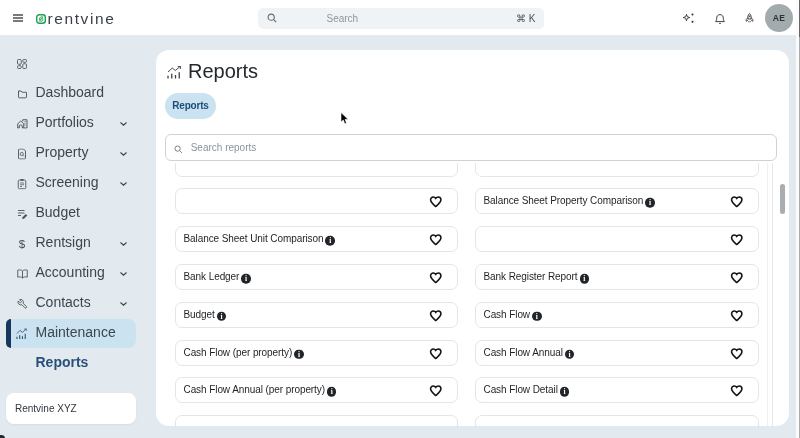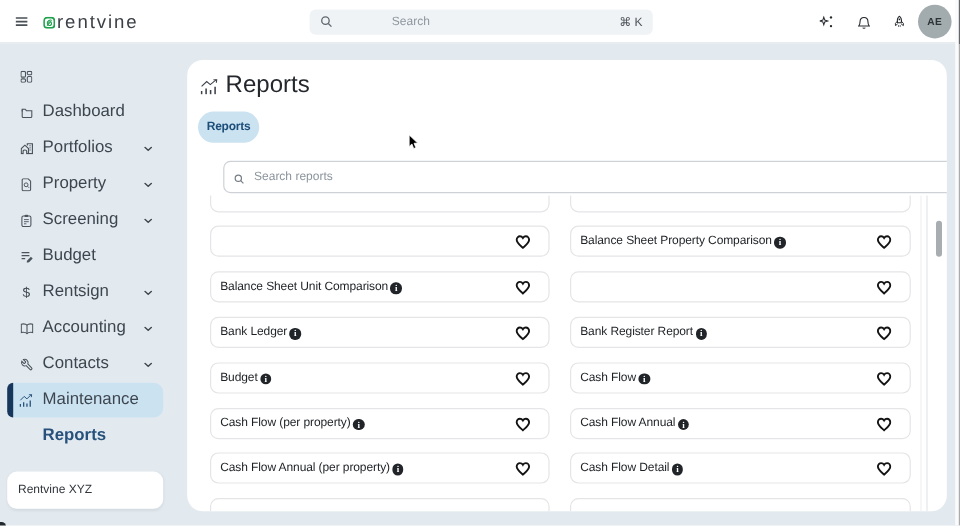--- a/index.html
+++ b/index.html
@@ -24,21 +24,21 @@
 #active-bar { left:6px; top:319px; width:5px; height:29px; background:#16365c; border-radius:8px 0 0 8px; }
 #org-box { left:6px; top:393px; width:130px; height:31px; background:#fff; border-radius:8px; box-shadow:0 1px 2px rgba(40,60,80,0.08); }
 #org-text { position:absolute; left:9px; top:10px; font-size:10px; color:#30363c; }
 #corner-dark { left:-3px; top:435px; width:7.5px; height:7.5px; background:#23282c; border-radius:50%; }
 
 
 #card { left:155.5px; top:49.5px; width:633.5px; height:376px; background:#fff; border-radius:13px; overflow:hidden; }
 #h1 { left:32.5px; top:10.5px; font-size:20px; font-weight:500; color:#24282d; }
 #tab1 { left:9.5px; top:43.5px; width:51px; height:26px; background:#cbe2f1; border-radius:13px; text-align:center; line-height:26px; font-size:10px; font-weight:bold; color:#1d4e79; letter-spacing:-0.2px; }
 #tab2 { left:69.5px; top:43.5px; height:26px; line-height:26px; font-size:10px; font-weight:bold; color:#34393f; letter-spacing:-0.2px; }
-#msearch { left:9.2px; top:84.5px; width:612px; height:27px; border:1px solid #ced2d6; border-radius:6px; background:#fff;margin-left:21px; }
+#msearch { left:9.2px; top:84.5px; width:612px; height:27px; border:1px solid #ced2d6; border-radius:6px; background:#fff; }
 #msearch-ph { position:absolute; left:25px; top:7px; font-size:10px; color:#8b949d; }
 #listclip { left:9.5px; top:113.5px; width:612px; height:262.5px; overflow:hidden; }
 .row { position:absolute; width:283px; height:26px; background:#fff; border:1px solid #e5e5e7; border-radius:7px; }
 .row.r { width:284px; }
 .rt { position:absolute; left:8px; top:50%; transform:translateY(-50%); font-size:10px; color:#1d2125; white-space:nowrap; letter-spacing:-0.08px; }
 .info { display:inline-block; vertical-align:-1px; margin-left:2px; width:9.5px; height:9.5px; background:#212428; border-radius:50%; color:#fff; font-size:7.5px; font-weight:bold; text-align:center; line-height:9.5px; font-family:"Liberation Serif",serif; }
 .heart { position:absolute; right:14.5px; top:6px; }
 #vline1 { left:611.5px; top:113.5px; width:1px; height:263px; background:#eef0f2; }
 #vline2 { left:616.5px; top:113.5px; width:1px; height:263px; background:#e4e7e9; }
 #thumb { left:624.5px; top:134.5px; width:4.5px; height:30px; background:#a8adb2; border-radius:2.5px; }

